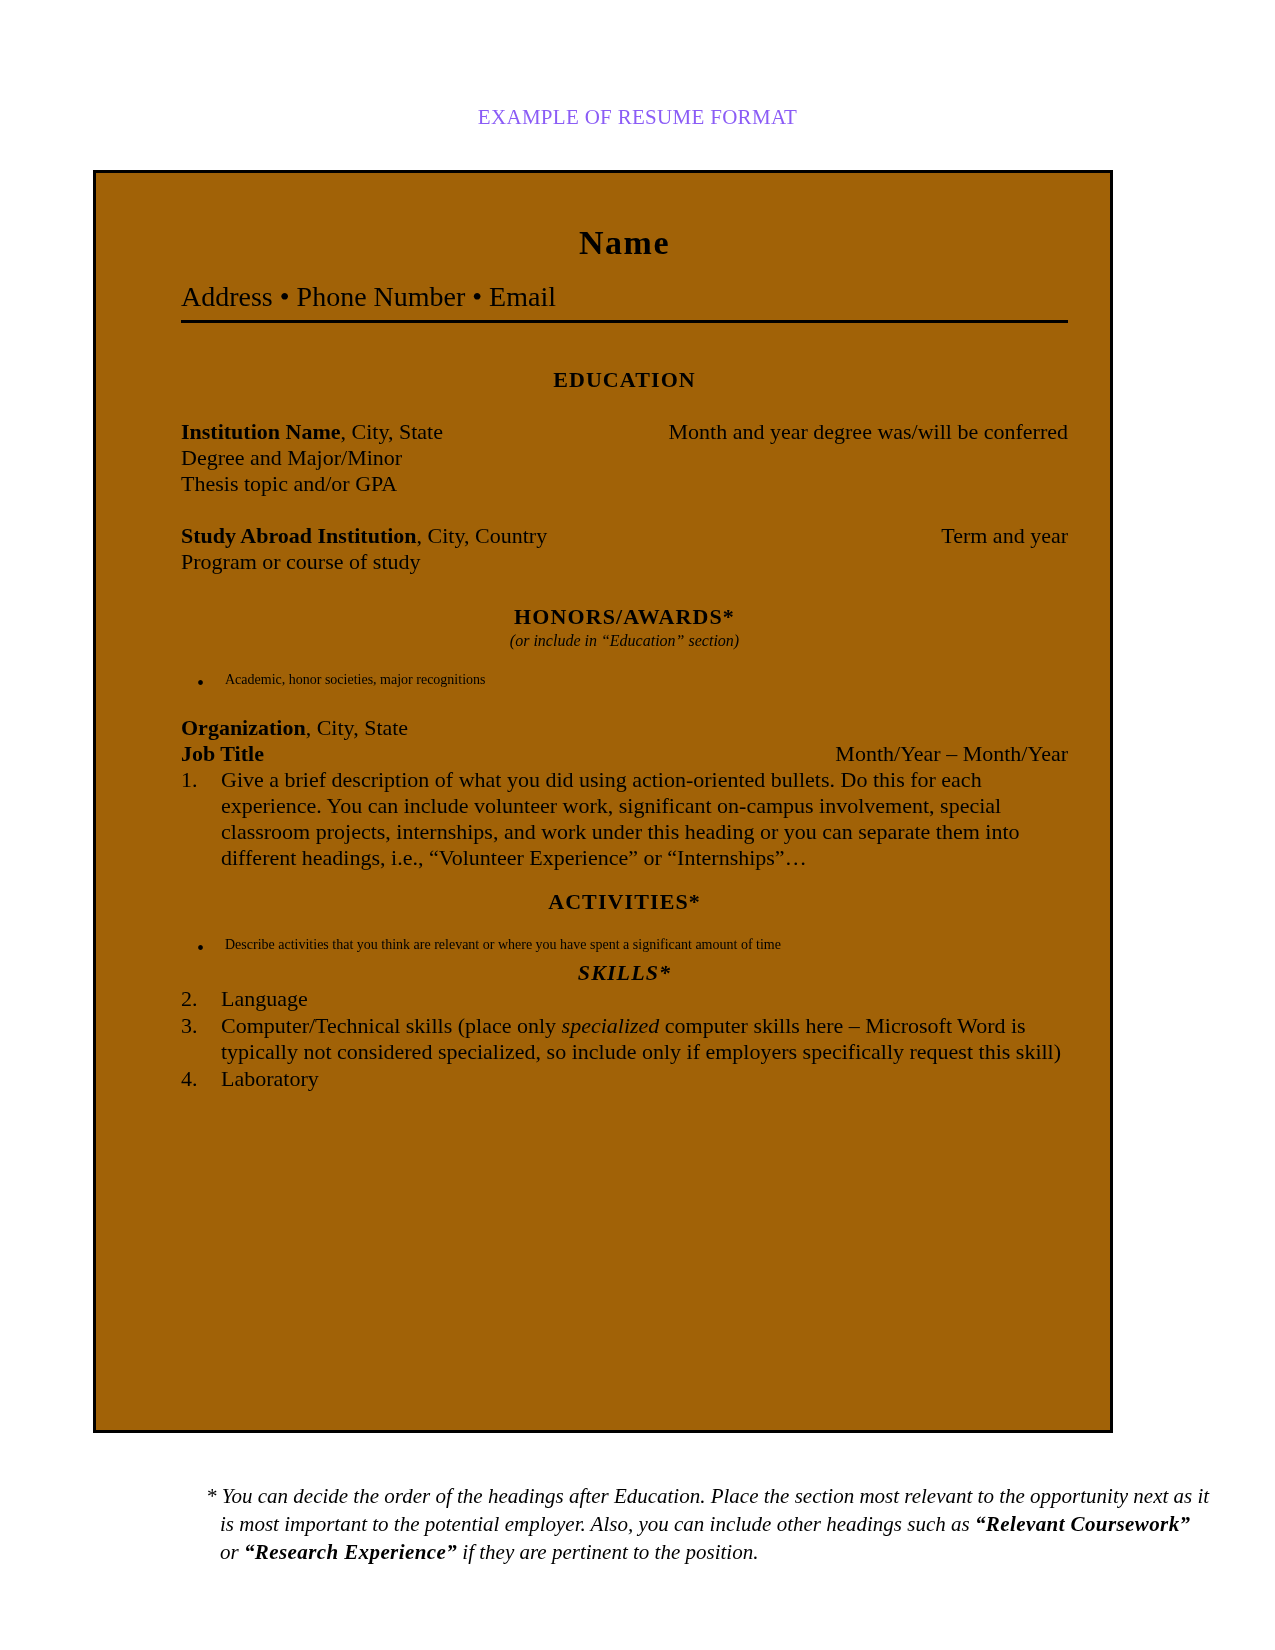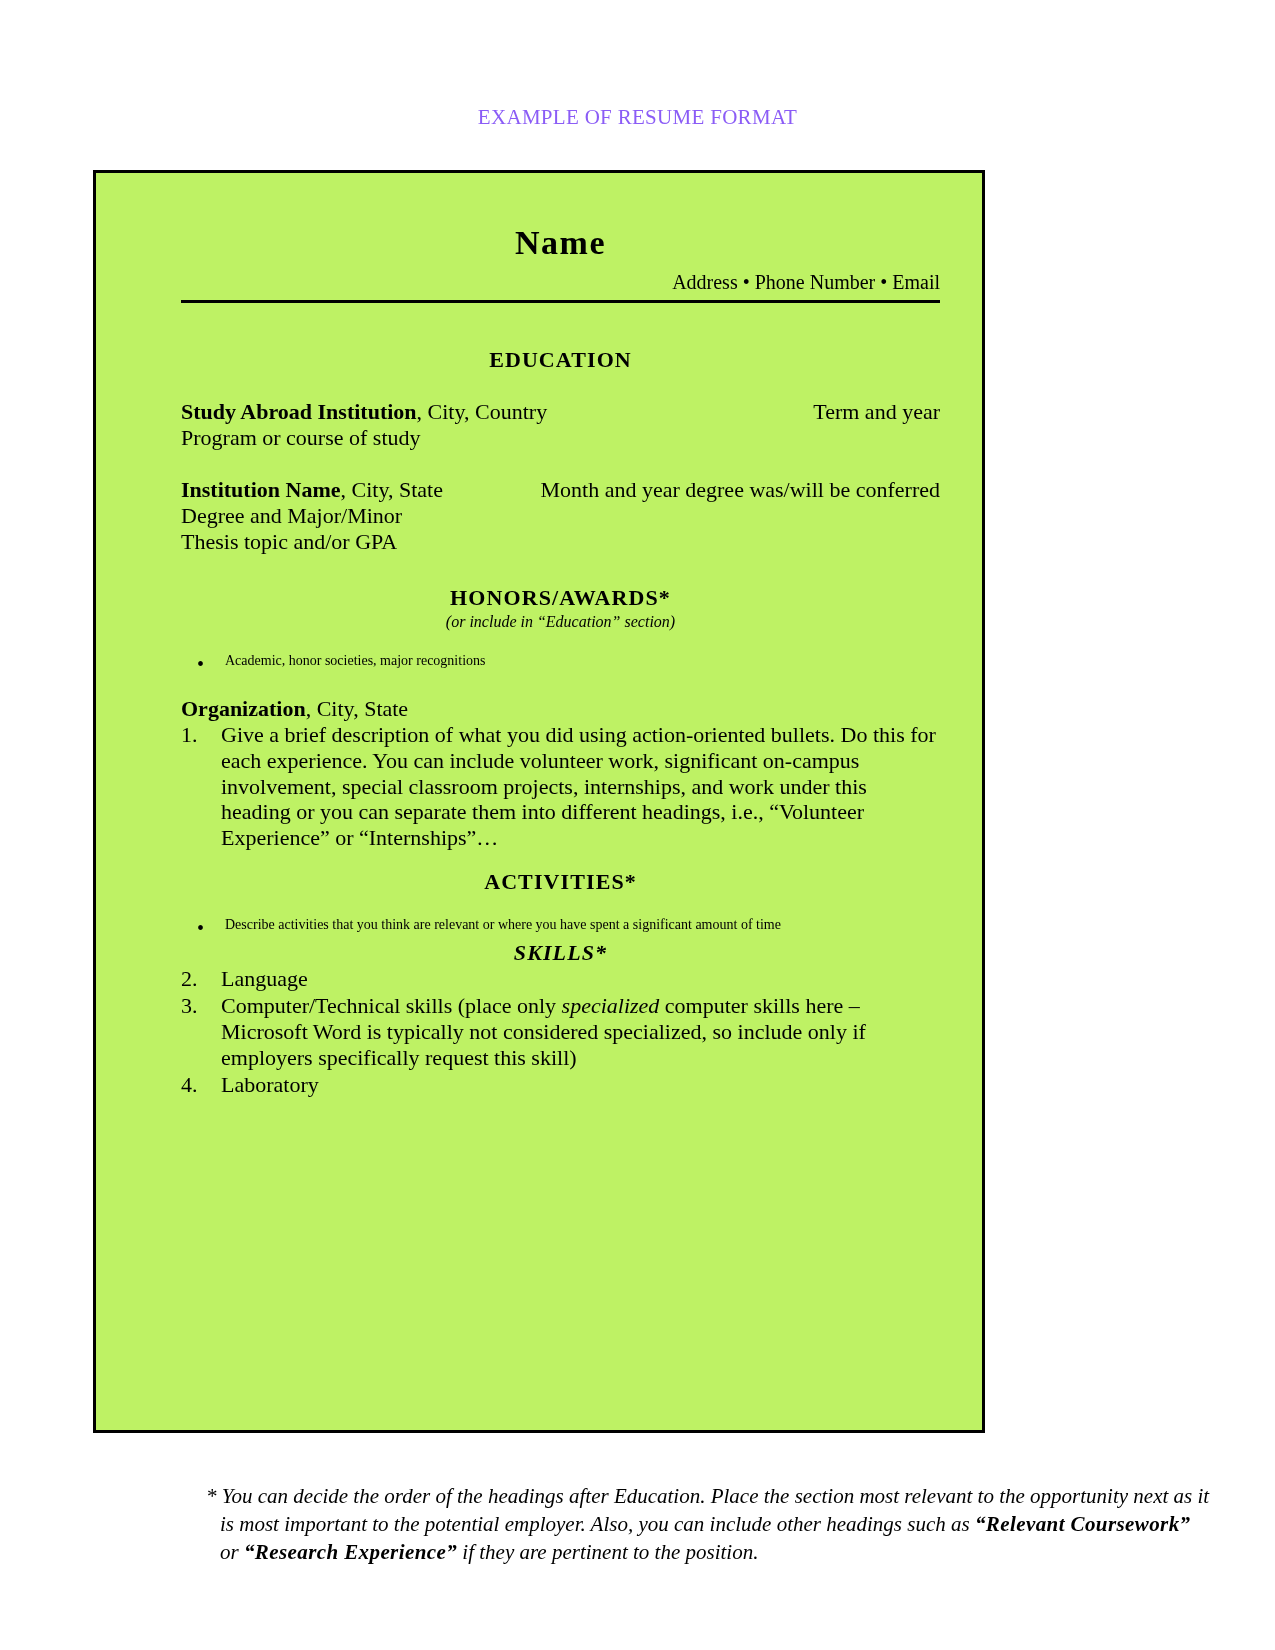--- a/index.html
+++ b/index.html
@@ -22,23 +22,23 @@
     font-size: 21px;
     letter-spacing: 0.3px;
     padding-top: 105px;
     font-family: "Liberation Serif", "DejaVu Serif", serif;
   }
 
   .resume-box {
     position: absolute;
     left: 93px;
     top: 170px;
-    width: 892px;
+    width: 1020px;
     height: 1263px;
-    background: #bef264;
+    background: #a16207;
     border: 3px solid #000000;
     box-sizing: border-box;
   }
 
   .inner {
     position: absolute;
     left: 85px;
     top: 30px;
     right: 42px;
   }
@@ -46,24 +46,24 @@
   .name {
     text-align: center;
     font-size: 34px;
     font-weight: bold;
     letter-spacing: 1.5px;
     line-height: 1.15;
     margin-top: 20px;
   }
 
   .contact-line {
-    text-align: right;
-    font-size: 20px;
+    text-align: left;
+    font-size: 28px;
     line-height: 1.2;
-    margin-top: 8px;
+    margin-top: 18px;
   }
 
   .rule {
     border: none;
     border-top: 3px solid #000;
     margin: 6px 0 0 0;
     width: 100%;
   }
 
   .section-heading {
@@ -175,45 +175,49 @@
   <div class="inner">
 
     <div class="name">Name</div>
     <div class="contact-line">Address • Phone Number • Email</div>
     <hr class="rule">
 
     <div class="section-heading">EDUCATION</div>
 
     <div class="entry">
       <div class="entry-row">
-        <div class="left"><span class="bold">Study Abroad Institution</span><span>, City, Country</span></div>
-        <div class="right">Term and year</div>
-      </div>
-      <div class="sub-line">Program or course of study</div>
-    </div>
-
-    <div class="entry">
-      <div class="entry-row">
         <div class="left"><span class="bold">Institution Name</span><span>, City, State</span></div>
         <div class="right">Month and year degree was/will be conferred</div>
       </div>
       <div class="sub-line">Degree and Major/Minor</div>
       <div class="sub-line">Thesis topic and/or GPA</div>
     </div>
 
+    <div class="entry">
+      <div class="entry-row">
+        <div class="left"><span class="bold">Study Abroad Institution</span><span>, City, Country</span></div>
+        <div class="right">Term and year</div>
+      </div>
+      <div class="sub-line">Program or course of study</div>
+    </div>
+
     <div class="section-heading" style="margin-top:30px;">HONORS/AWARDS*</div>
     <div class="section-subtitle">(or include in “Education” section)</div>
 
     <ul class="bullets">
       <li>Academic, honor societies, major recognitions</li>
     </ul>
 
 
     <div class="entry">
       <div><span class="bold">Organization</span><span>, City, State</span></div>
+      <div class="entry-row">
+        <div class="left bold">Job Title</div>
+        <div class="right">Month/Year – Month/Year</div>
+      </div>
       <ol class="numbered exp-list">
         <li><span class="num">1.</span><span>Give a brief description of what you did using action-oriented bullets.  Do this for each experience.  You can include volunteer work, significant on-campus involvement, special classroom projects, internships, and work under this heading or you can separate them into different headings, i.e., “Volunteer Experience” or “Internships”…</span></li>
       </ol>
     </div>
 
     <div class="section-heading" style="margin-top:18px;font-family:Liberation Serif, serif;">ACTIVITIES*</div>
 
     <ul class="bullets">
       <li>Describe activities that you think are relevant or where you have spent a significant amount of time</li>
     </ul>

